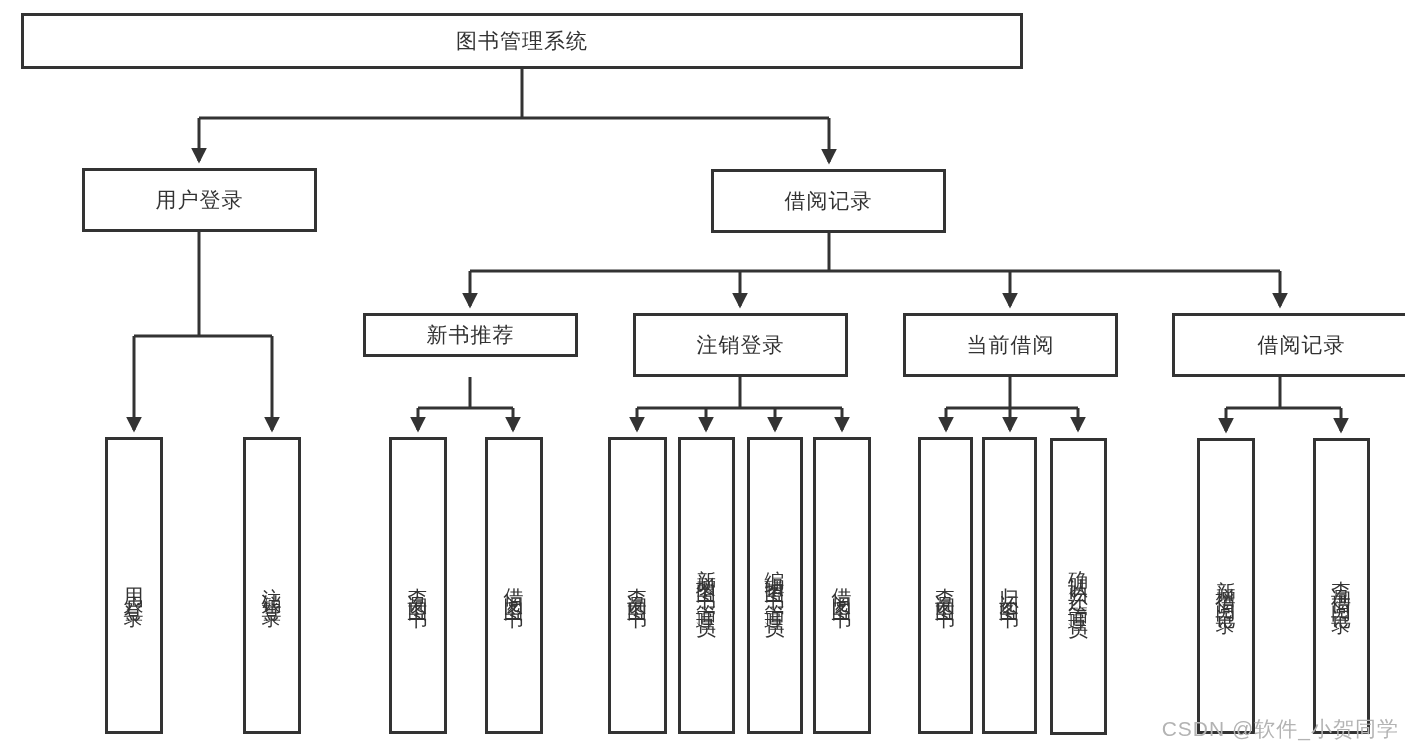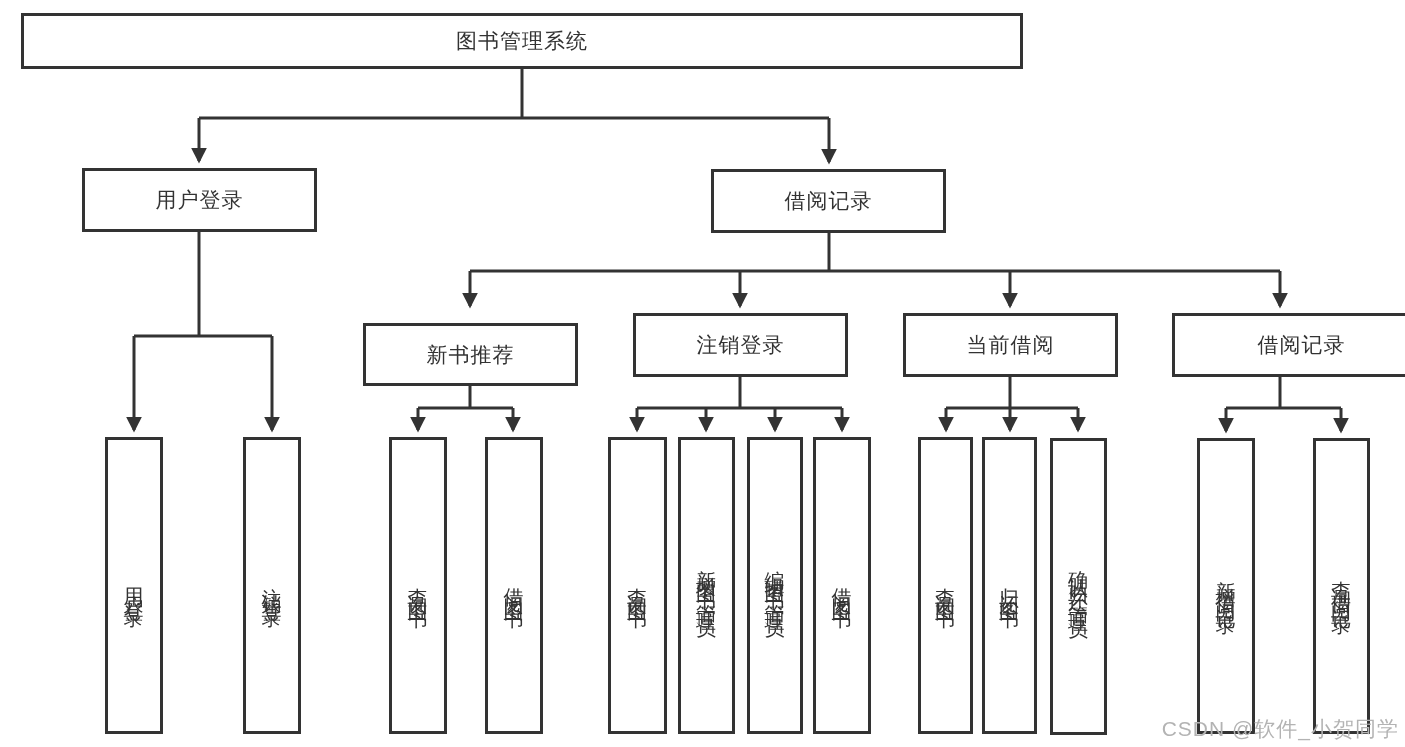--- a/index.html
+++ b/index.html
@@ -112,21 +112,21 @@
       <path d="M1226,408 V431" marker-end="url(#arr)"></path>
       <path d="M1341,408 V431" marker-end="url(#arr)"></path>
     </g>
   </svg>
 
   <div class="node node-h" style="left:21px; top:13px; width:1002px; height:56px;">图书管理系统</div>
 
   <div class="node node-h" style="left:82px; top:168px; width:235px; height:64px;">用户登录</div>
   <div class="node node-h" style="left:711px; top:169px; width:235px; height:64px;">借阅记录</div>
 
-  <div class="node node-h" style="left:363px; top:323px; width:215px; height:63px;">新书推荐</div>
+  <div class="node node-h" style="left:363px; top:313px; width:215px; height:44px;">新书推荐</div>
   <div class="node node-h" style="left:633px; top:313px; width:215px; height:64px;">注销登录</div>
   <div class="node node-h" style="left:903px; top:313px; width:215px; height:64px;">当前借阅</div>
   <div class="node node-h" style="left:1172px; top:313px; width:259px; height:64px;">借阅记录</div>
 
   <div class="node node-v" style="left:105px; top:437px; width:58px; height:297px;">
     <span class="vtext">用户登录</span>
   </div>
   <div class="node node-v" style="left:243px; top:437px; width:58px; height:297px;">
     <span class="vtext">注销登录</span>
   </div>

